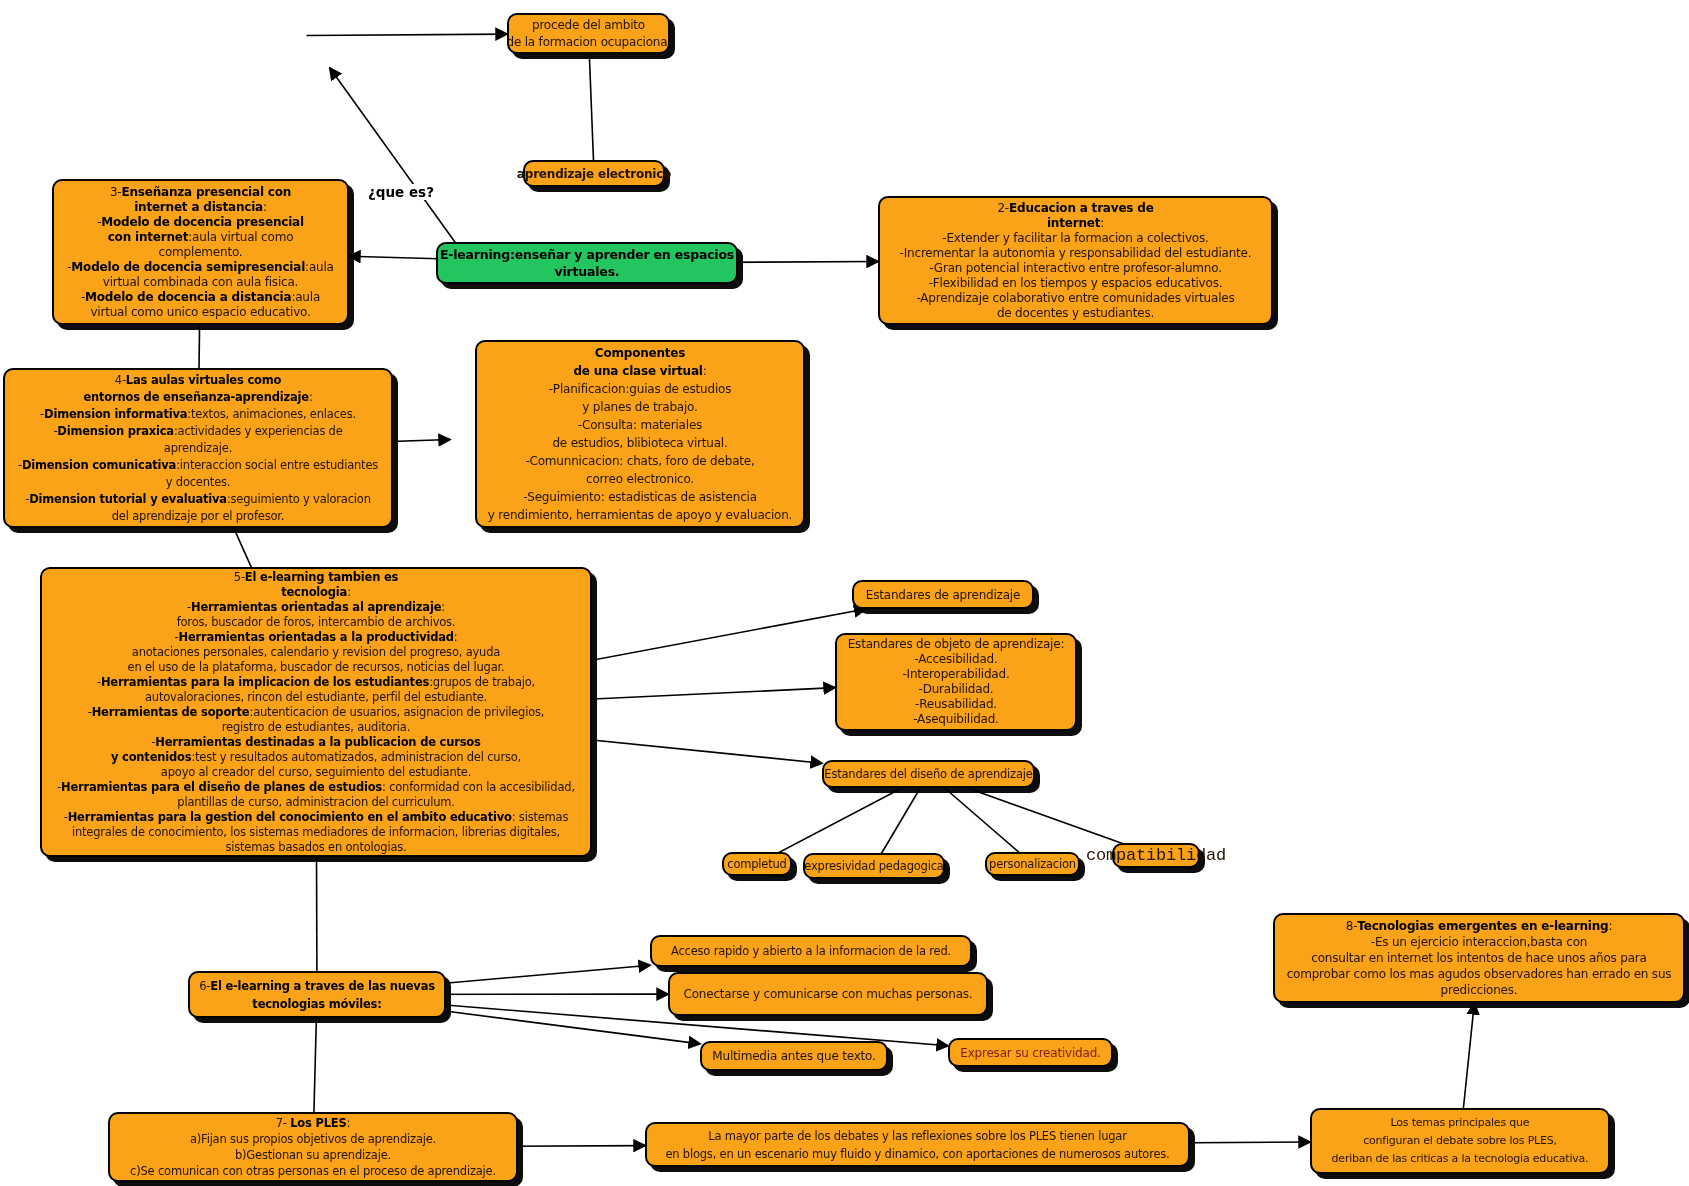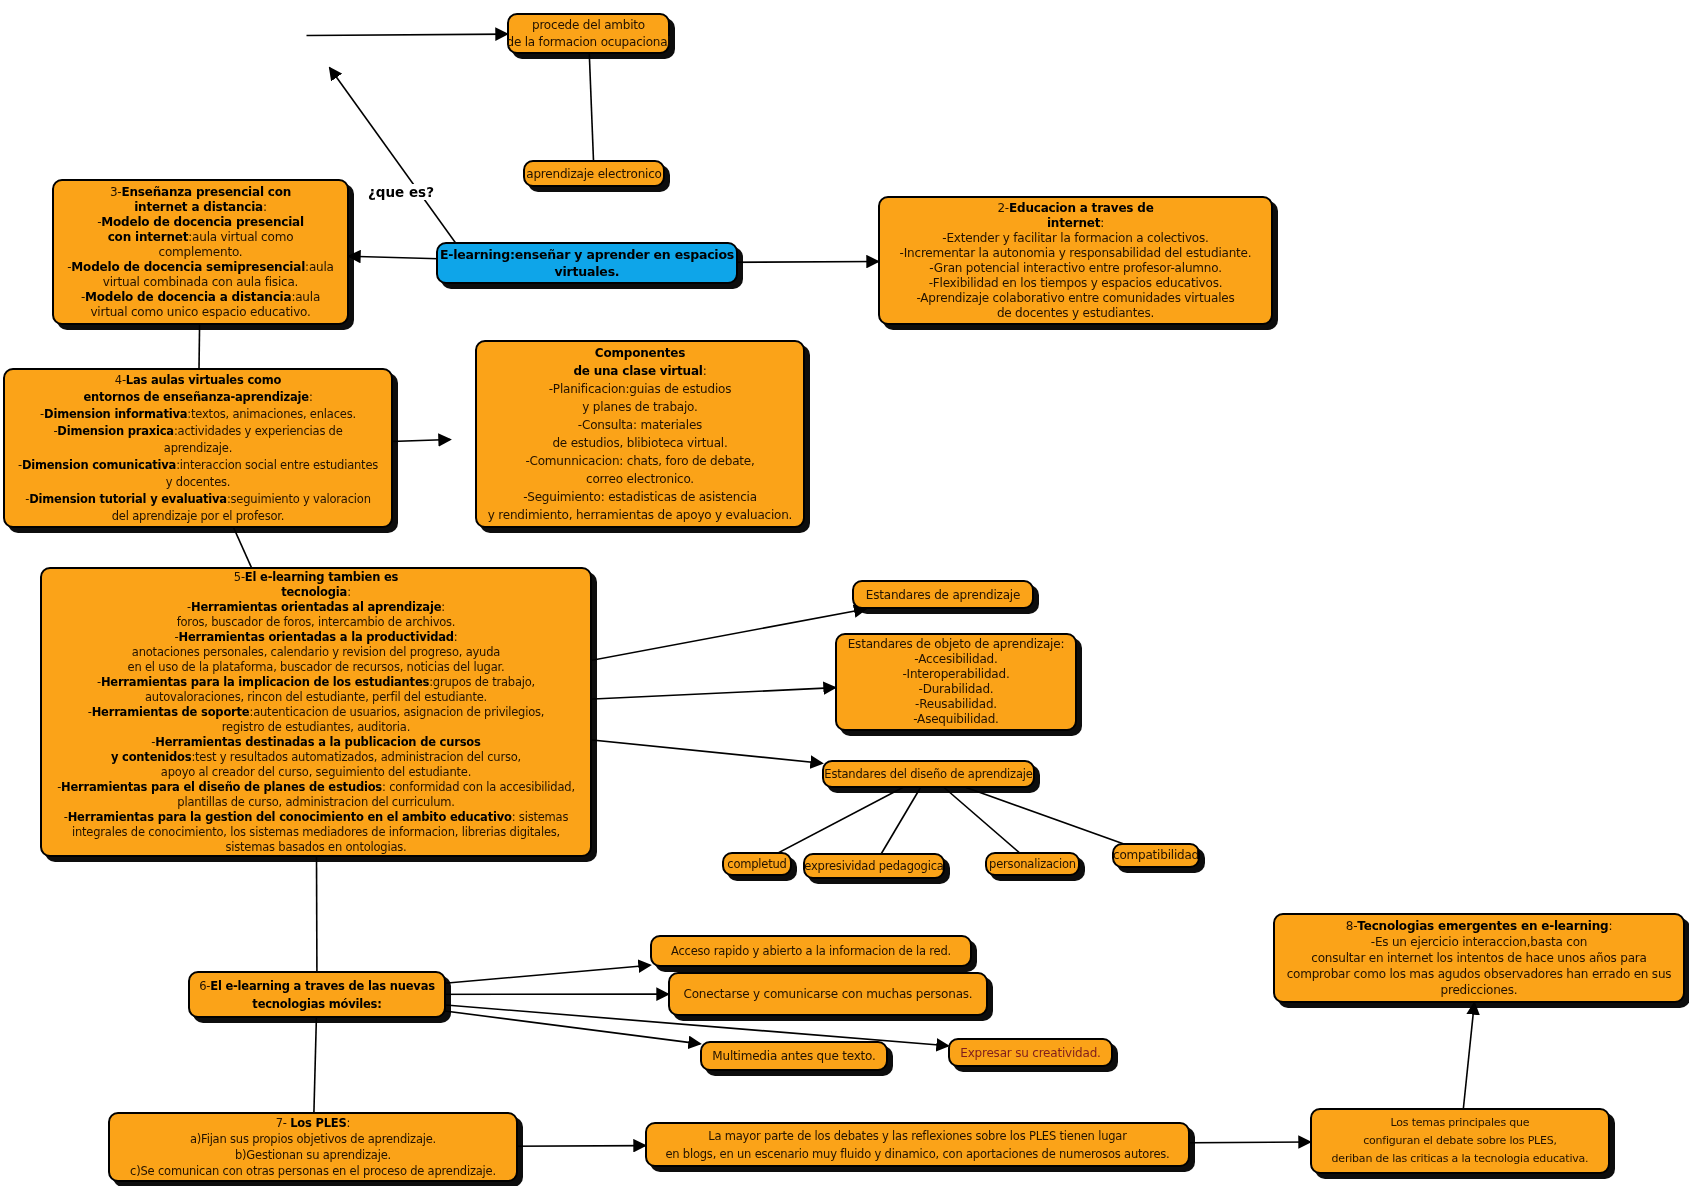--- a/index.html
+++ b/index.html
@@ -76,35 +76,35 @@
         <line x1="917.5" y1="1144.5" x2="1310" y2="1141.967741935484" stroke="#000000" stroke-width="1.6" marker-end="url(#arrowhead)"></line>
         <line x1="1460" y1="1141" x2="1474.327868852459" y2="1003" stroke="#000000" stroke-width="1.6" marker-end="url(#arrowhead)"></line>
       </g>
   </svg>
 
   <div class="edge-label" style="left:366px;top:184px;">¿que es?</div>
     <div class="node" style="left: 507px; top: 13px; width: 163px; height: 41px; font-size: 12px; background: rgb(251, 163, 24); border-color: rgb(0, 0, 0); color: rgb(34, 18, 0); line-height: 17px;">
       <div class="tline"><span>procede del ambito</span></div>
       <div class="tline"><span>de la formacion ocupacional</span></div>
     </div>
-    <div class="node" style="left: 523px; top: 160px; width: 142px; height: 27px; font-size: 12px; background: rgb(251, 163, 24); border-color: rgb(0, 0, 0); color: rgb(34, 18, 0); line-height: 18px;">
+    <div class="node" style="left: 523px; top: 160px; width: 142px; height: 27px; font-size: 12px; background: rgb(251, 163, 24); border-color: rgb(0, 0, 0); color: rgb(34, 18, 0); line-height: 18px; font-weight: bold;">
       <div class="tline"><span>aprendizaje electronico</span></div>
     </div>
     <div class="node" style="left: 52px; top: 179px; width: 297px; height: 146px; font-size: 12px; background: rgb(251, 163, 24); border-color: rgb(0, 0, 0); color: rgb(34, 18, 0); line-height: 15px;">
       <div class="tline"><span>3-</span><b>Enseñanza presencial con</b></div>
       <div class="tline"><b>internet a distancia</b><span>:</span></div>
       <div class="tline"><span>-</span><b>Modelo de docencia presencial</b></div>
       <div class="tline"><b>con internet</b><span>:aula virtual como</span></div>
       <div class="tline"><span>complemento.</span></div>
       <div class="tline"><span>-</span><b>Modelo de docencia semipresencial</b><span>:aula</span></div>
       <div class="tline"><span>virtual combinada con aula fisica.</span></div>
       <div class="tline"><span>-</span><b>Modelo de docencia a distancia</b><span>:aula</span></div>
       <div class="tline"><span>virtual como unico espacio educativo.</span></div>
     </div>
-    <div class="node" style="left: 436px; top: 242px; width: 302px; height: 42px; font-size: 12.5px; background: #0ea5e9; border-color: rgb(0, 0, 0); color: rgb(34, 18, 0); line-height: 17px;">
+    <div class="node" style="left: 436px; top: 242px; width: 302px; height: 42px; font-size: 12.5px; background: #22c55e; border-color: rgb(0, 0, 0); color: rgb(34, 18, 0); line-height: 17px;">
       <div class="tline"><b>E-learning:enseñar y aprender en espacios</b></div>
       <div class="tline"><b>virtuales.</b></div>
     </div>
     <div class="node" style="left: 878px; top: 196px; width: 395px; height: 129px; font-size: 12px; background: rgb(251, 163, 24); border-color: rgb(0, 0, 0); color: rgb(34, 18, 0); line-height: 15px;">
       <div class="tline"><span>2-</span><b>Educacion a traves de</b></div>
       <div class="tline"><b>internet</b><span>:</span></div>
       <div class="tline"><span>-Extender y facilitar la formacion a colectivos.</span></div>
       <div class="tline"><span>-Incrementar la autonomia y responsabilidad del estudiante.</span></div>
       <div class="tline"><span>-Gran potencial interactivo entre profesor-alumno.</span></div>
       <div class="tline"><span>-Flexibilidad en los tiempos y espacios educativos.</span></div>
@@ -171,21 +171,21 @@
     </div>
     <div class="node" style="left: 722px; top: 852px; width: 70px; height: 24px; font-size: 11.5px; background: rgb(251, 163, 24); border-color: rgb(0, 0, 0); color: rgb(34, 18, 0); line-height: 16px;">
       <div class="tline"><span>completud</span></div>
     </div>
     <div class="node" style="left: 803px; top: 853px; width: 142px; height: 26px; font-size: 11.5px; background: rgb(251, 163, 24); border-color: rgb(0, 0, 0); color: rgb(34, 18, 0); line-height: 18px;">
       <div class="tline"><span>expresividad pedagogica</span></div>
     </div>
     <div class="node" style="left: 985px; top: 852px; width: 95px; height: 24px; font-size: 11.5px; background: rgb(251, 163, 24); border-color: rgb(0, 0, 0); color: rgb(34, 18, 0); line-height: 16px;">
       <div class="tline"><span>personalizacion</span></div>
     </div>
-    <div class="node" style="left: 1112px; top: 843px; width: 88px; height: 25px; font-size: 12px; background: rgb(251, 163, 24); border-color: rgb(0, 0, 0); color: rgb(34, 18, 0); line-height: 17px;">
+    <div class="node" style="left: 1112px; top: 843px; width: 88px; height: 25px; font-size: 17px; background: rgb(251, 163, 24); border-color: rgb(0, 0, 0); color: rgb(34, 18, 0); line-height: 17px; font-family: Liberation Mono, monospace;">
       <div class="tline"><span>compatibilidad</span></div>
     </div>
     <div class="node" style="left: 188px; top: 971px; width: 258px; height: 47px; font-size: 11.5px; background: rgb(251, 163, 24); border-color: rgb(0, 0, 0); color: rgb(34, 18, 0); line-height: 18px;">
       <div class="tline"><span>6-</span><b>El e-learning a traves de las nuevas</b></div>
       <div class="tline"><b>tecnologias móviles:</b></div>
     </div>
     <div class="node" style="left: 650px; top: 935px; width: 322px; height: 32px; font-size: 11.5px; background: rgb(251, 163, 24); border-color: rgb(0, 0, 0); color: rgb(34, 18, 0); line-height: 18px;">
       <div class="tline"><span>Acceso rapido y abierto a la informacion de la red.</span></div>
     </div>
     <div class="node" style="left: 668px; top: 972px; width: 320px; height: 44px; font-size: 12px; background: rgb(251, 163, 24); border-color: rgb(0, 0, 0); color: rgb(34, 18, 0); line-height: 18px;">

